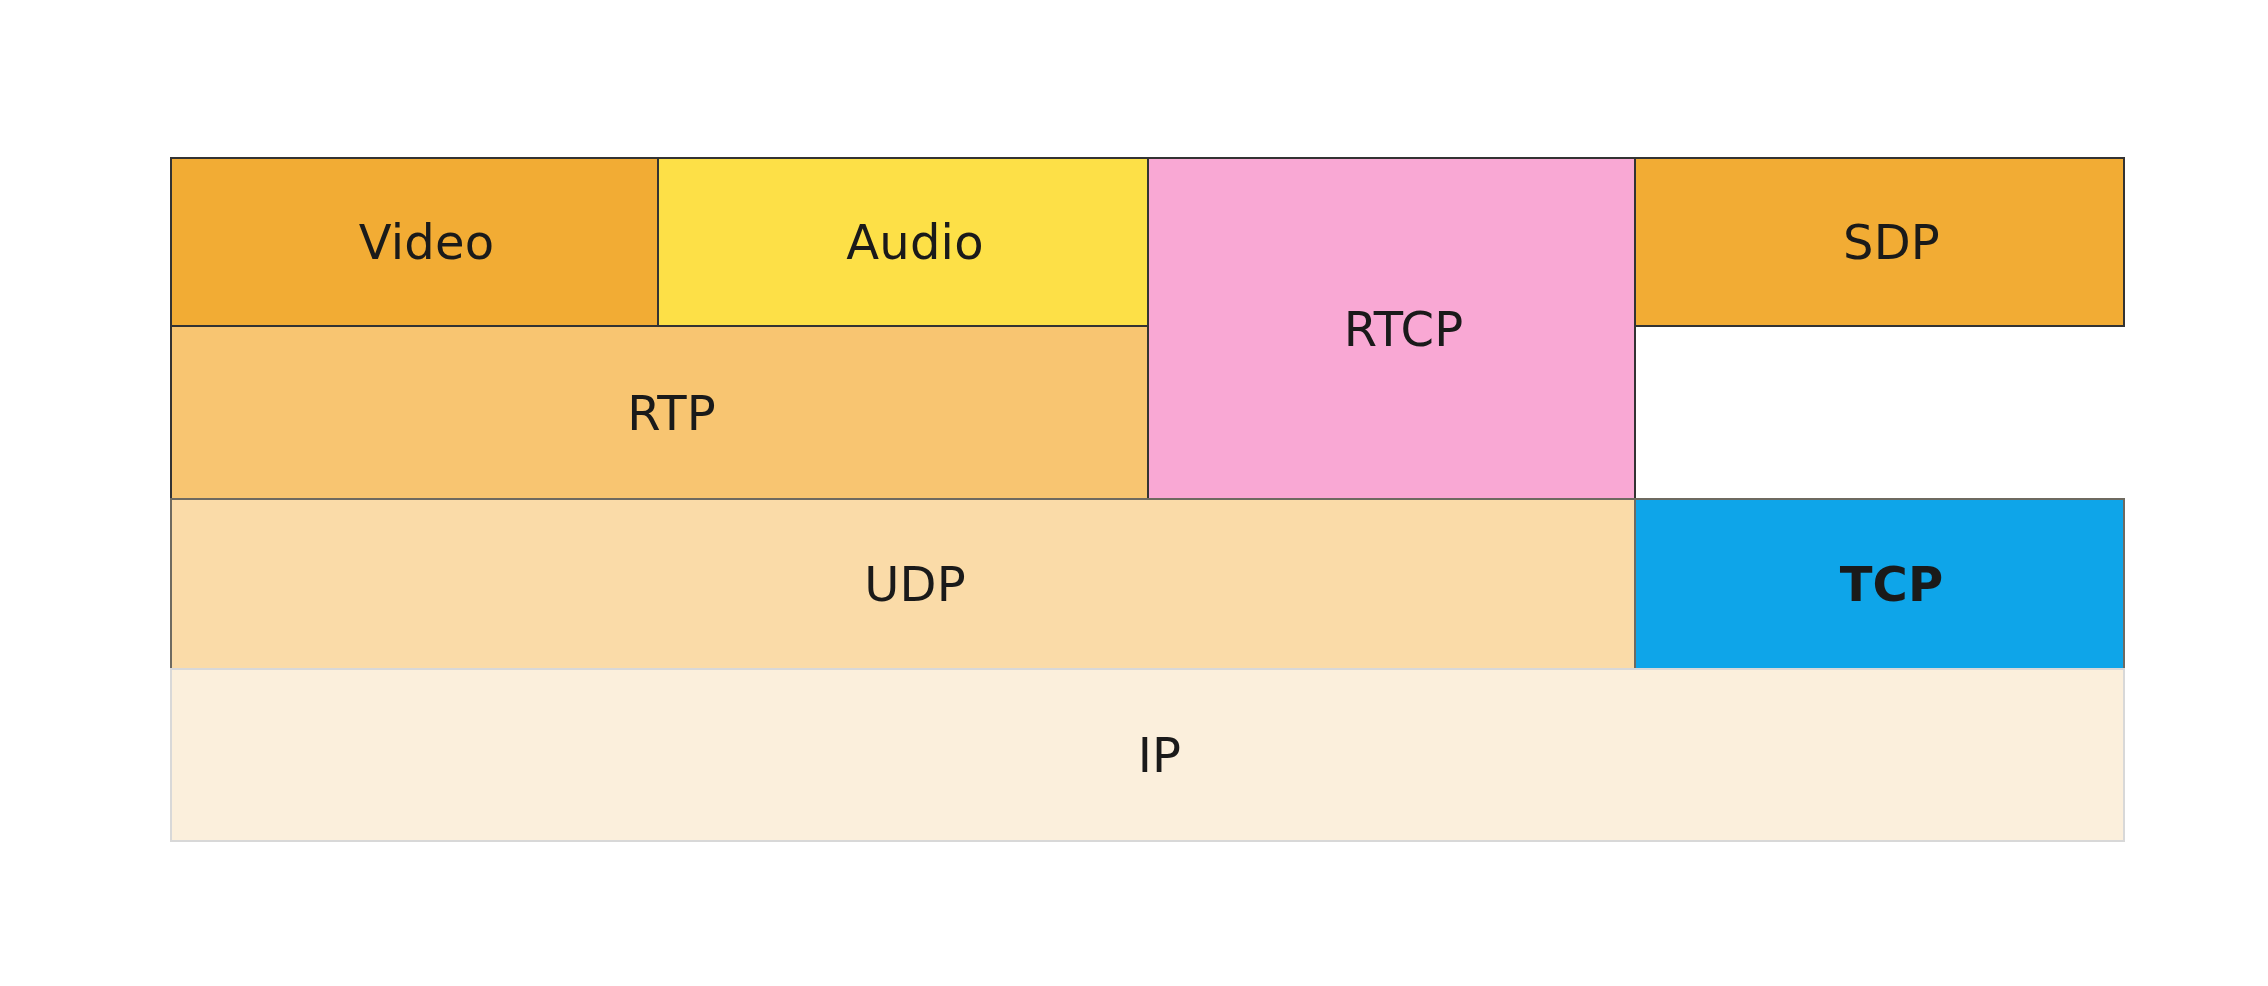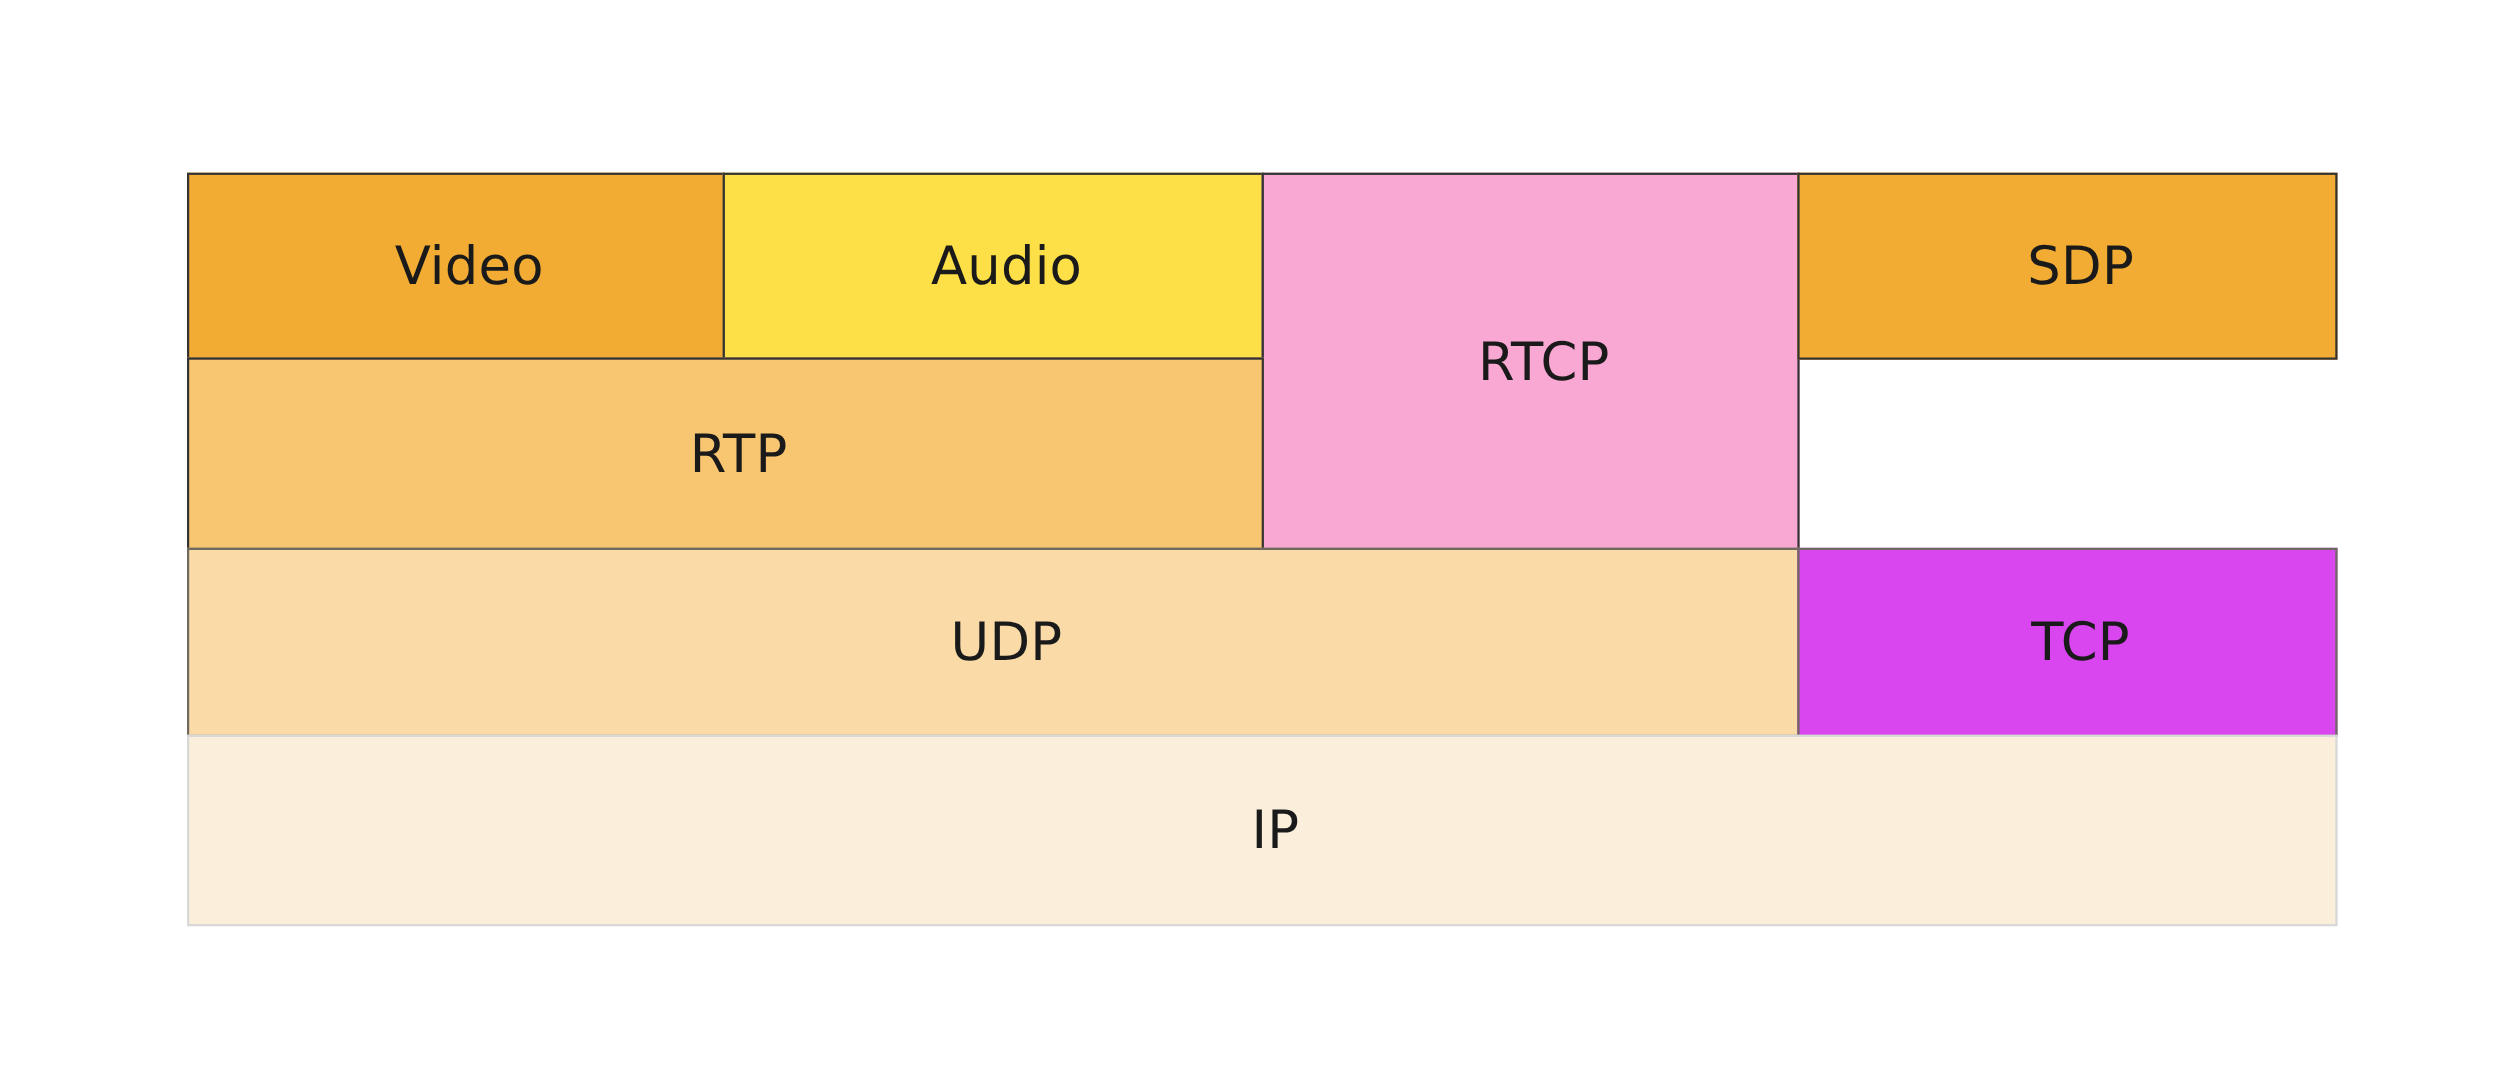--- a/index.html
+++ b/index.html
@@ -72,17 +72,17 @@
 
   <div class="block bdr-dark" id="block-rtcp" style="background:#f9a8d4;">RTCP</div>
 
   <div class="block bdr-dark" id="block-rtp" style="background:#F8C571;">RTP</div>
 
   <div class="block bdr-dark" id="block-sdp" style="background:#F2AC34;">SDP</div>
 
 
   <div class="block bdr-mid" id="block-udp" style="background:#FADBA8;">UDP</div>
 
-  <div class="block bdr-mid" id="block-tcp" style="background:#d946ef;">TCP</div>
+  <div class="block bdr-mid" id="block-tcp" style="background:#0ea5e9;font-weight:bold;">TCP</div>
 
   <div class="block bdr-light" id="block-ip" style="background:#FBEFDC;">IP</div>
 
 </div>
 
 </body></html>

